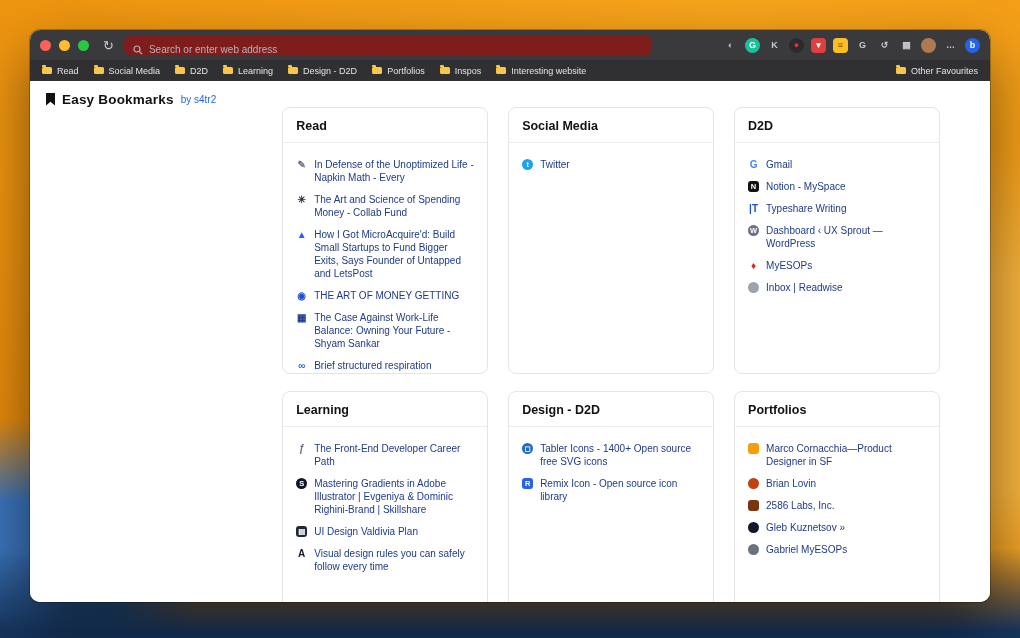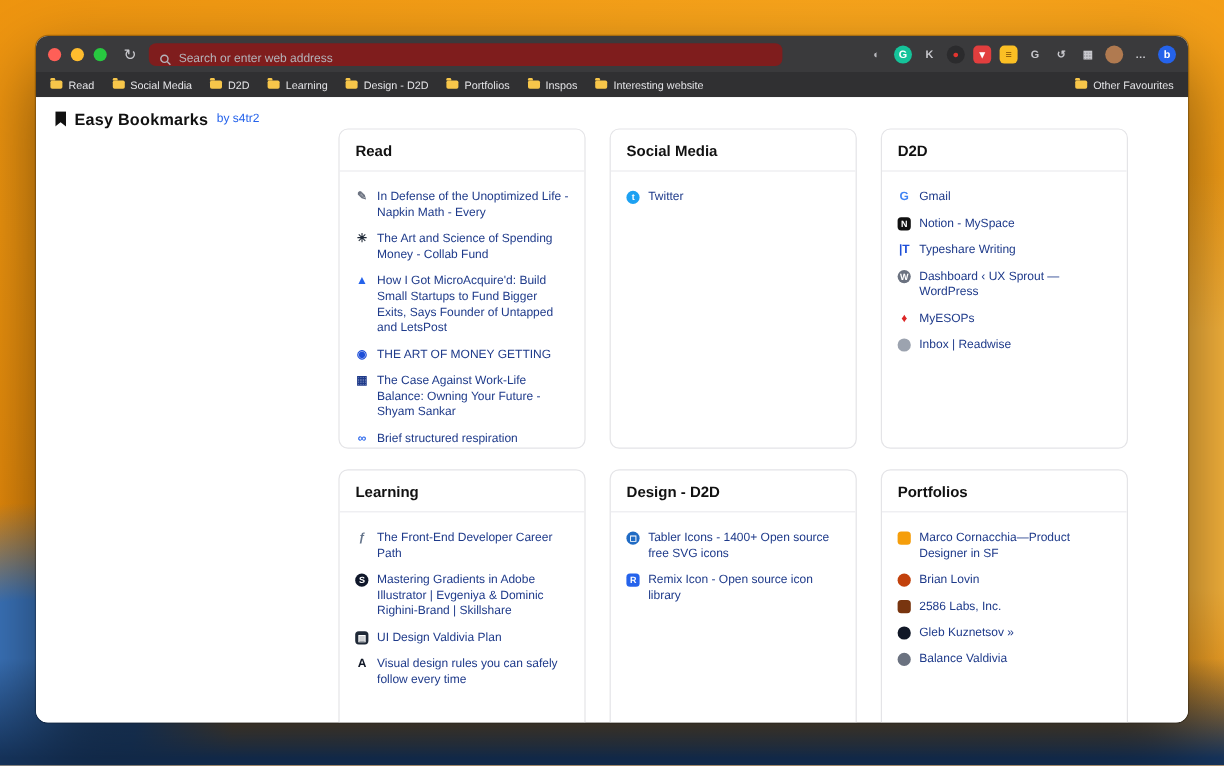--- a/index.html
+++ b/index.html
@@ -262,21 +262,21 @@
               <div class="bm-item">
                 <span class="favicon" style="background: rgb(120, 53, 15); color: rgb(255, 255, 255);"></span>
                 <span class="bm-label">2586 Labs, Inc.</span>
               </div>
               <div class="bm-item">
                 <span class="favicon circle" style="background: rgb(17, 24, 39); color: rgb(255, 255, 255);"></span>
                 <span class="bm-label">Gleb Kuznetsov »</span>
               </div>
               <div class="bm-item">
                 <span class="favicon circle" style="background: rgb(107, 114, 128); color: rgb(255, 255, 255);"></span>
-                <span class="bm-label">Balance Valdivia</span>
+                <span class="bm-label">Gabriel MyESOPs</span>
               </div>
             </div>
           </div>
         </div>
     </div>
 
   </div>
 </div>
 
 </body></html>

